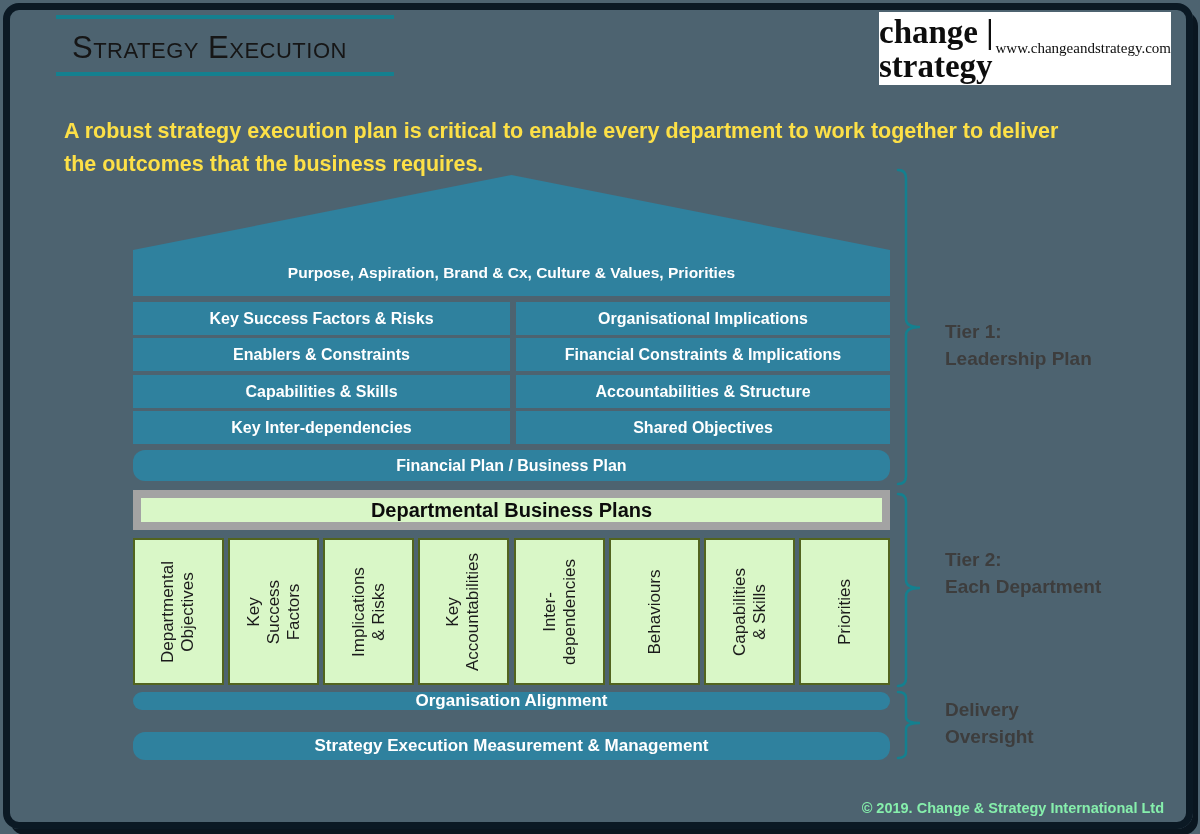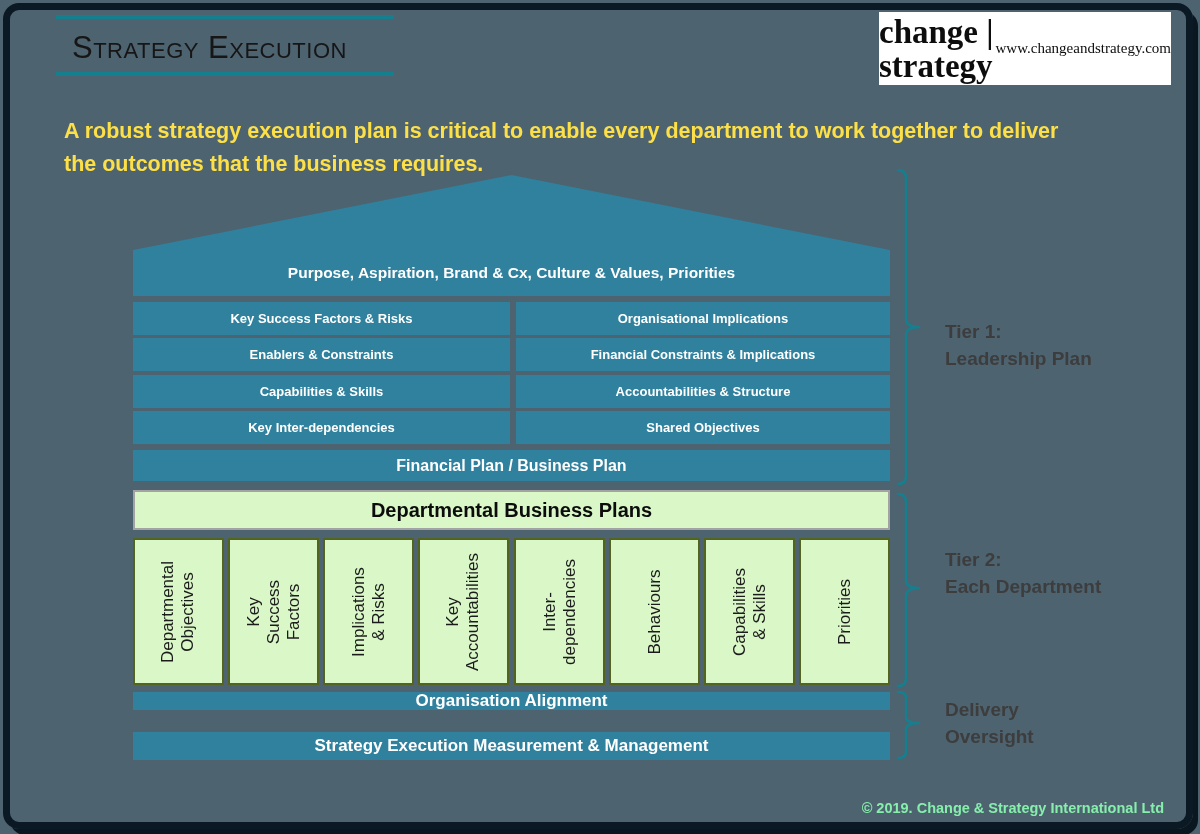--- a/index.html
+++ b/index.html
@@ -50,29 +50,29 @@
     color:#fff;font-size:16px;font-weight:700;
   }
   .roof-sub{
     position:absolute;left:0;top:89px;width:100%;text-align:center;
     color:#fff;font-size:15.5px;font-weight:700;
   }
   
   .box{
     position:absolute;background:#2f819e;color:#fff;
     display:flex;align-items:center;justify-content:center;
-    font-weight:700;font-size:13px;text-align:center;
+    font-weight:700;font-size:16px;text-align:center;
   }
   .half-l{left:133px;width:377px;height:33px;}
   .half-r{left:516px;width:374px;height:33px;}
-  .full{left:133px;width:757px;}
+  .full{left:133px;width:757px;border-radius:12px;}
   
   .green-header{
     position:absolute;left:133px;top:490px;width:757px;height:40px;
-    background:#d9f7c7;border:2px solid #a3a3a3;box-sizing:border-box;
+    background:#d9f7c7;border:8px solid #a3a3a3;box-sizing:border-box;
     display:flex;align-items:center;justify-content:center;
     color:#0c0c0c;font-size:20px;font-weight:700;
   }
   .gcol{
     position:absolute;top:538px;width:91px;height:147px;
     background:#d9f7c7;border:2px solid #52641f;box-sizing:border-box;
     display:flex;align-items:center;justify-content:center;
   }
   .rot{
     transform:rotate(-90deg);

